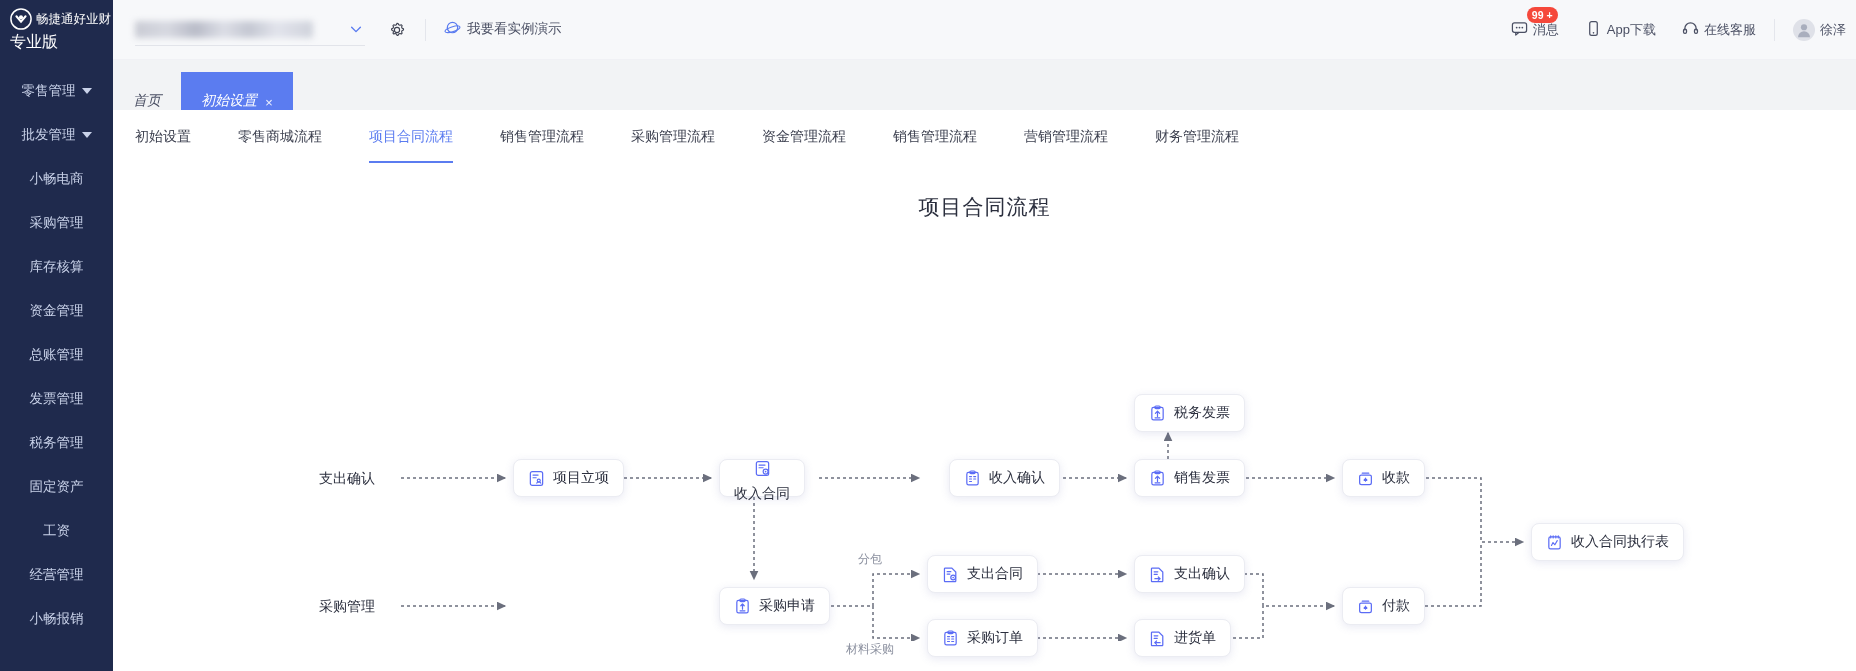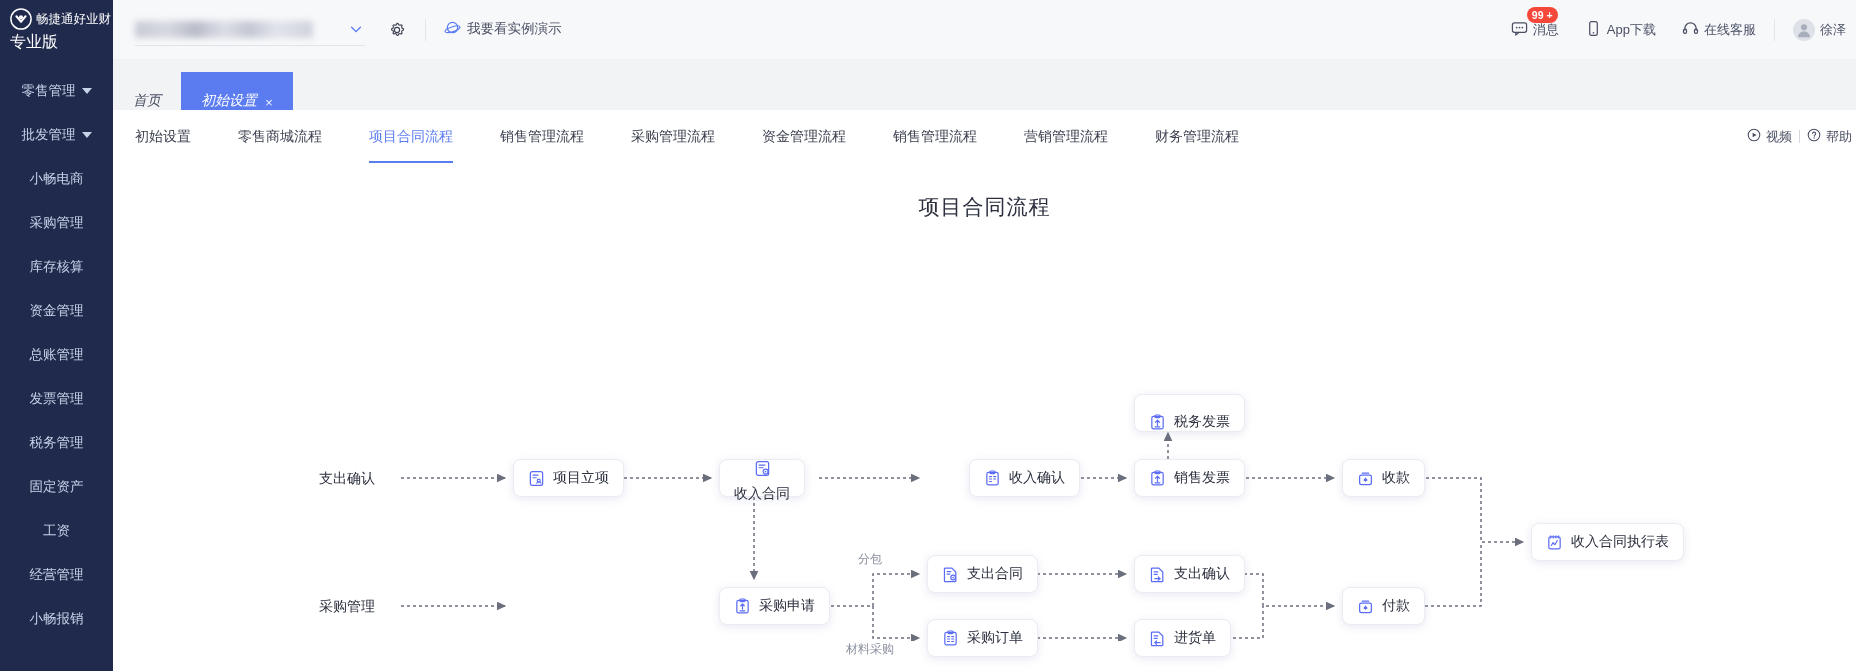--- a/index.html
+++ b/index.html
@@ -308,42 +308,20 @@
       <div class="subtab">
           <span>销售管理流程</span>
         </div>
       <div class="subtab">
           <span>营销管理流程</span>
         </div>
       <div class="subtab">
           <span>财务管理流程</span>
         </div>
 
-      <div class="subtabs-right">
-        <div class="link-ic">
-          <span>
-            <svg viewBox="0 0 16 16" width="14" height="14">
-              <circle cx="8" cy="8" r="6.6" fill="none" stroke="#4a4f63" stroke-width="1.2"></circle>
-              <path d="M6.4 5.3 L11 8 L6.4 10.7 Z" fill="#4a4f63"></path>
-            </svg>
-          </span>
-          <span>视频</span>
-        </div>
-        <span class="divider-v"></span>
-        <div class="link-ic">
-          <span>
-            <svg viewBox="0 0 16 16" width="14" height="14">
-              <circle cx="8" cy="8" r="6.6" fill="none" stroke="#4a4f63" stroke-width="1.2"></circle>
-              <path d="M6.3 6.2 a1.8 1.8 0 1 1 2.1 2.1 v1" fill="none" stroke="#4a4f63" stroke-width="1.2" stroke-linecap="round"></path>
-              <circle cx="8.2" cy="11.3" r=".75" fill="#4a4f63"></circle>
-            </svg>
-          </span>
-          <span>帮助</span>
-        </div>
-      </div>
     </div>
 
     <div class="flow-title">项目合同流程</div>
 
     <div class="canvas">
 
       <svg class="wires" viewBox="0 0 1743 420" preserveAspectRatio="none">
         <defs>
           <marker id="ah" markerWidth="7" markerHeight="7" refX="5.6" refY="3" orient="auto">
             <path d="M0,0 L6.4,3 L0,6 z" fill="#6b6f7d"></path>
@@ -407,21 +385,21 @@
           <svg viewBox="0 0 18 18" width="17" height="17">
               <rect x="2.5" y="1.8" width="13" height="14.4" rx="2" fill="none" stroke="#5b6cf5" stroke-width="1.3"></rect>
               <path d="M5.3 5.4h6.4M5.3 8.2h4.4" stroke="#5b6cf5" stroke-width="1.2" stroke-linecap="round"></path>
               <circle cx="12.3" cy="12.3" r="2.6" fill="#fff" stroke="#5b6cf5" stroke-width="1.3"></circle>
               <circle cx="12.3" cy="12.3" r=".9" fill="#5b6cf5"></circle>
             </svg>
         </span>
         <span>收入合同</span>
       </div>
 
-      <div class="node" style="left:856px; top:238px;">
+      <div class="node" style="left:836px; top:238px;">
         <span class="nic">
           <svg viewBox="0 0 18 18" width="17" height="17">
               <rect x="3" y="2.6" width="12" height="13.2" rx="1.8" fill="none" stroke="#5b6cf5" stroke-width="1.3"></rect>
               <rect x="6.2" y="1" width="5.6" height="2.8" rx="1.2" fill="none" stroke="#5b6cf5" stroke-width="1.2"></rect>
               <path d="M5.8 7h2.2M5.8 9.6h2.2M5.8 12.2h2.2M10.2 7h2.2M10.2 9.6h2.2" stroke="#5b6cf5" stroke-width="1.1" stroke-linecap="round"></path>
             </svg>
         </span>
         <span>收入确认</span>
       </div>
 
@@ -430,21 +408,21 @@
           <svg viewBox="0 0 18 18" width="17" height="17">
               <rect x="3" y="2.6" width="12" height="13.2" rx="1.8" fill="none" stroke="#5b6cf5" stroke-width="1.3"></rect>
               <rect x="6.2" y="1" width="5.6" height="2.8" rx="1.2" fill="none" stroke="#5b6cf5" stroke-width="1.2"></rect>
               <path d="M9 12.2V6.6M6.8 8.8 9 6.4l2.2 2.4" fill="none" stroke="#5b6cf5" stroke-width="1.3" stroke-linecap="round" stroke-linejoin="round"></path>
               <path d="M6.4 13.6h5.2" stroke="#5b6cf5" stroke-width="1.2" stroke-linecap="round"></path>
             </svg>
         </span>
         <span>销售发票</span>
       </div>
 
-      <div class="node" style="left:1021px; top:173px;align-items:flex-end;">
+      <div class="node" style="left:1021px; top:173px;">
         <span class="nic">
           <svg viewBox="0 0 18 18" width="17" height="17">
               <rect x="3" y="2.6" width="12" height="13.2" rx="1.8" fill="none" stroke="#5b6cf5" stroke-width="1.3"></rect>
               <rect x="6.2" y="1" width="5.6" height="2.8" rx="1.2" fill="none" stroke="#5b6cf5" stroke-width="1.2"></rect>
               <path d="M9 12.2V6.6M6.8 8.8 9 6.4l2.2 2.4" fill="none" stroke="#5b6cf5" stroke-width="1.3" stroke-linecap="round" stroke-linejoin="round"></path>
               <path d="M6.4 13.6h5.2" stroke="#5b6cf5" stroke-width="1.2" stroke-linecap="round"></path>
             </svg>
         </span>
         <span>税务发票</span>
       </div>

